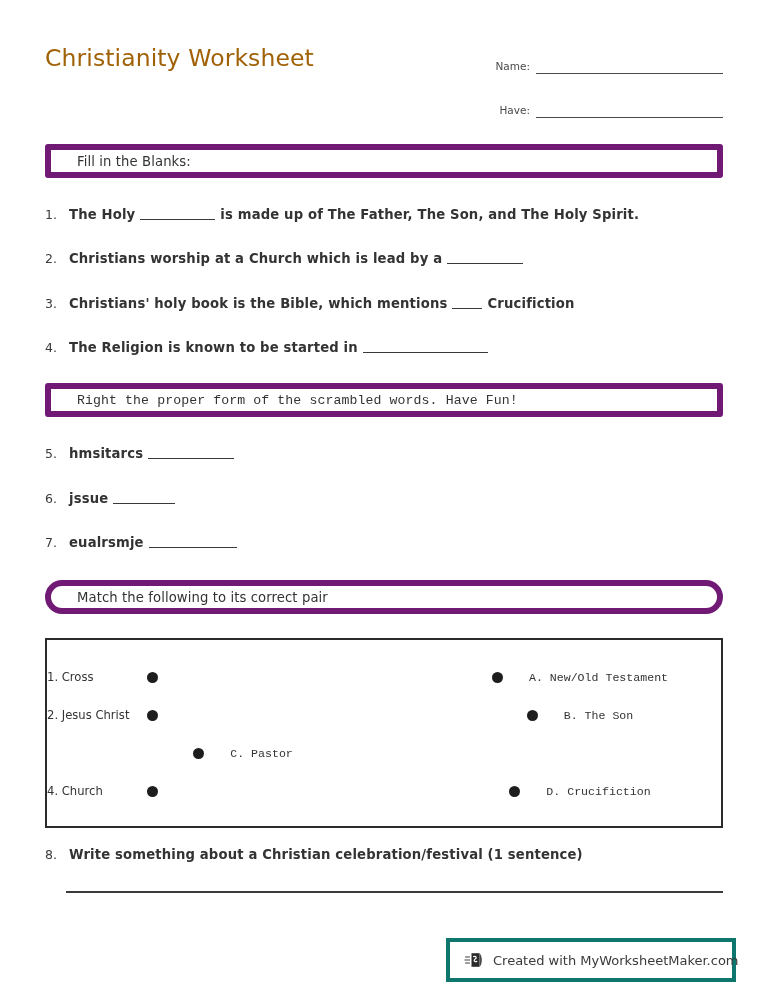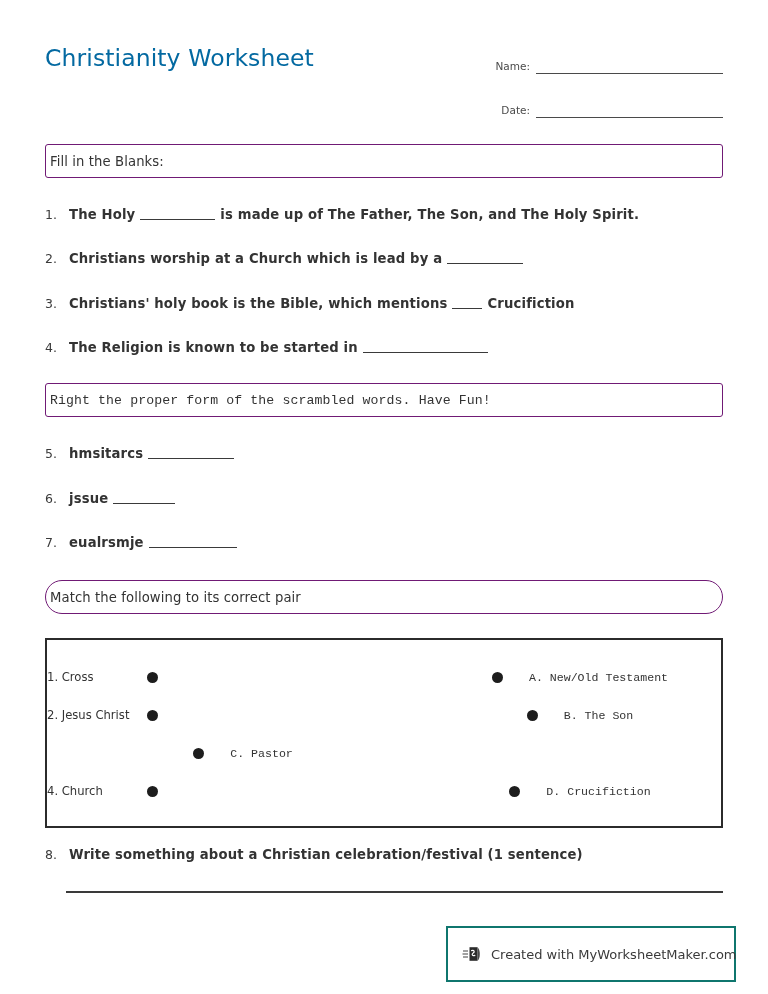--- a/index.html
+++ b/index.html
@@ -31,21 +31,21 @@
     top: 38px;
     height: 80px;
   }
   .title {
     position: absolute;
     left: 45px;
     top: 6px;
     font-size: 23.5px;
     font-weight: 400;
     letter-spacing: 0.1px;
-    color: #0369a1;
+    color: #a16207;
     white-space: nowrap;
   }
   .meta-fields {
     position: absolute;
     right: 45px;
     top: 6px;
     width: 275px;
   }
   .meta-row {
     display: flex;
@@ -67,26 +67,26 @@
     height: 14px;
   }
 
   
   .section-box {
     position: absolute;
     left: 45px;
     width: 678px;
     height: 34px;
     box-sizing: border-box;
-    border: 1px solid #701a75;
+    border: 6px solid #701a75;
     border-radius: 3px;
     background: #ffffff;
     display: flex;
     align-items: center;
-    padding-left: 4px;
+    padding-left: 26px;
     text-align: right;
   }
   .section-box .section-text {
     font-size: 13.2px;
     color: #333333;
     letter-spacing: 0.1px;
   }
 
   
   .q {
@@ -170,23 +170,23 @@
     border-bottom: 2.2px solid #3a3a3a;
     height: 0;
   }
 
   
   .footer-badge {
     position: absolute;
     right: 32px;
     bottom: 12px;
     width: 290px;
-    height: 56px;
-    box-sizing: border-box;
-    border: 2px solid #0f766e;
+    height: 44px;
+    box-sizing: border-box;
+    border: 4px solid #0f766e;
     background: #ffffff;
     display: flex;
     align-items: center;
     padding-left: 14px;
   }
   .footer-logo {
     width: 22px;
     height: 22px;
     flex: 0 0 22px;
     margin-right: 7px;
@@ -207,21 +207,21 @@
 
   <div class="header">
     <div class="title">Christianity Worksheet</div>
 
     <div class="meta-fields">
       <div class="meta-row">
         <span class="meta-label">Name:</span>
         <span class="meta-line"></span>
       </div>
       <div class="meta-row">
-        <span class="meta-label">Date:</span>
+        <span class="meta-label">Have:</span>
         <span class="meta-line"></span>
       </div>
     </div>
   </div>
 
   <div class="section-box" style="top:144px;">
     <span class="section-text">Fill in the Blanks:</span>
   </div>
 
   <div class="q" style="top:207px;">

